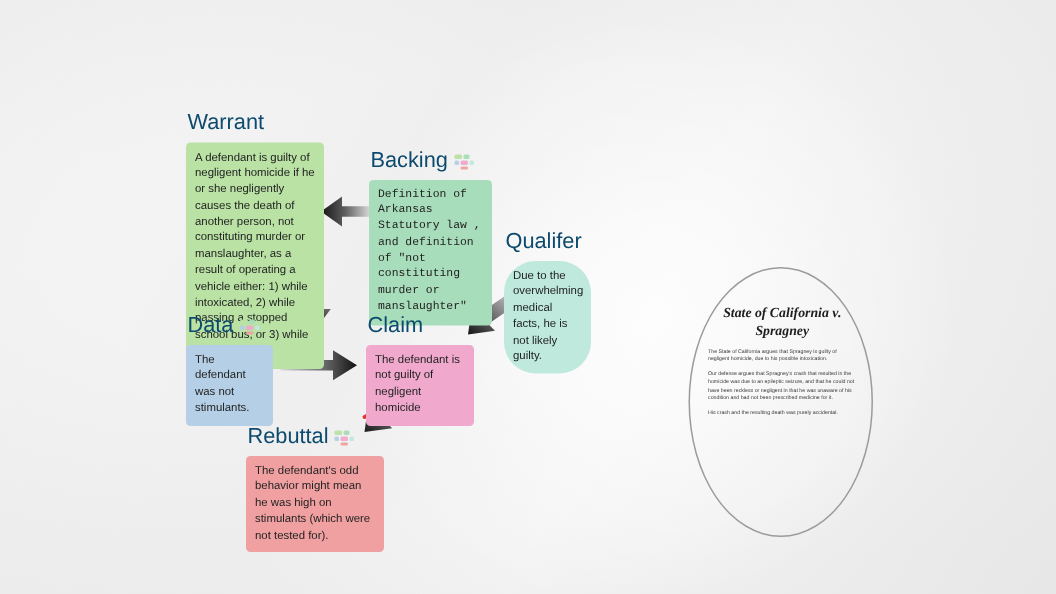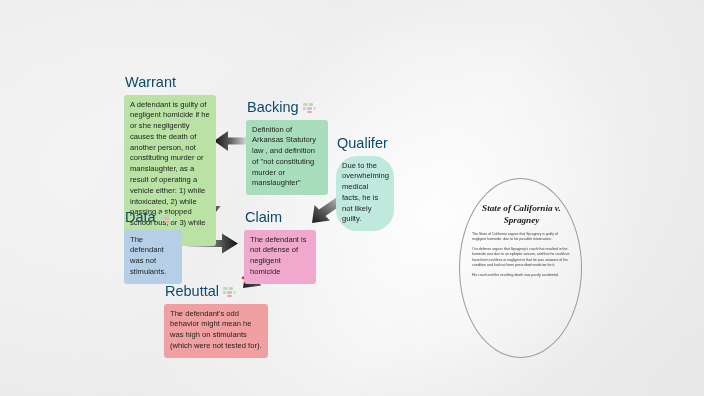--- a/index.html
+++ b/index.html
@@ -47,29 +47,29 @@
   .c-backing  {background:#a8ddbb;}
   .c-qualifier{background:#bfe9dd;border-radius:21px;}
   .c-data     {background:#b4cfe6;}
   .c-claim    {background:#f0a9cd;}
   .c-rebuttal {background:#f0a0a0;}
 
   
   #n-warrant  {left:124px;top:75px; width:92px;}
   #n-warrant  .box{width:92px;}
   #n-backing  {left:246px;top:100px;width:82px;}
-  #n-backing  .box{width:82px;}
-  #n-qualifier{left:336px;top:136px;width:58px;}
+  #n-backing  .box{width:82px;font-family:Liberation Mono, monospace;}
+  #n-qualifier{left:336px;top:154px;width:58px;}
   #n-qualifier .box{width:58px;}
   #n-data     {left:124px;top:210px;width:58px;}
   #n-data     .box{width:58px;}
   #n-claim    {left:244px;top:210px;width:72px;}
   #n-claim    .box{width:72px;}
   #n-rebuttal {left:164px;top:284px;width:106px;}
-  #n-rebuttal .box{width:104px;}
+  #n-rebuttal .box{width:92px;}
 
   
   .mini-thumb{
     display:inline-block;width:13px;height:10px;position:relative;
     transform:translateY(-2px);opacity:.95;
   }
   .mini-thumb i{position:absolute;display:block;border-radius:1px;}
   .mini-thumb i.g1{left:0;top:0;width:5px;height:3px;background:#b9e2a4;}
   .mini-thumb i.g2{left:6px;top:0;width:4px;height:3px;background:#a8ddbb;}
   .mini-thumb i.g3{left:0;top:4px;width:3px;height:3px;background:#b4cfe6;}
@@ -356,21 +356,21 @@
     <div class="box c-data">
       <p>The defendant was not stimulants.</p>
     </div>
   </div>
 
   <div class="node" id="n-claim">
     <div class="node-title">
       <span>Claim</span>
     </div>
     <div class="box c-claim">
-      <p>The defendant is not defense of negligent homicide</p>
+      <p>The defendant is not guilty of negligent homicide</p>
     </div>
   </div>
 
   <div class="node" id="n-rebuttal">
     <div class="node-title">
       <span>Rebuttal</span>
       <span class="mini-thumb">
         <i class="g1"></i>
           <i class="g2"></i>
           <i class="g3"></i>

